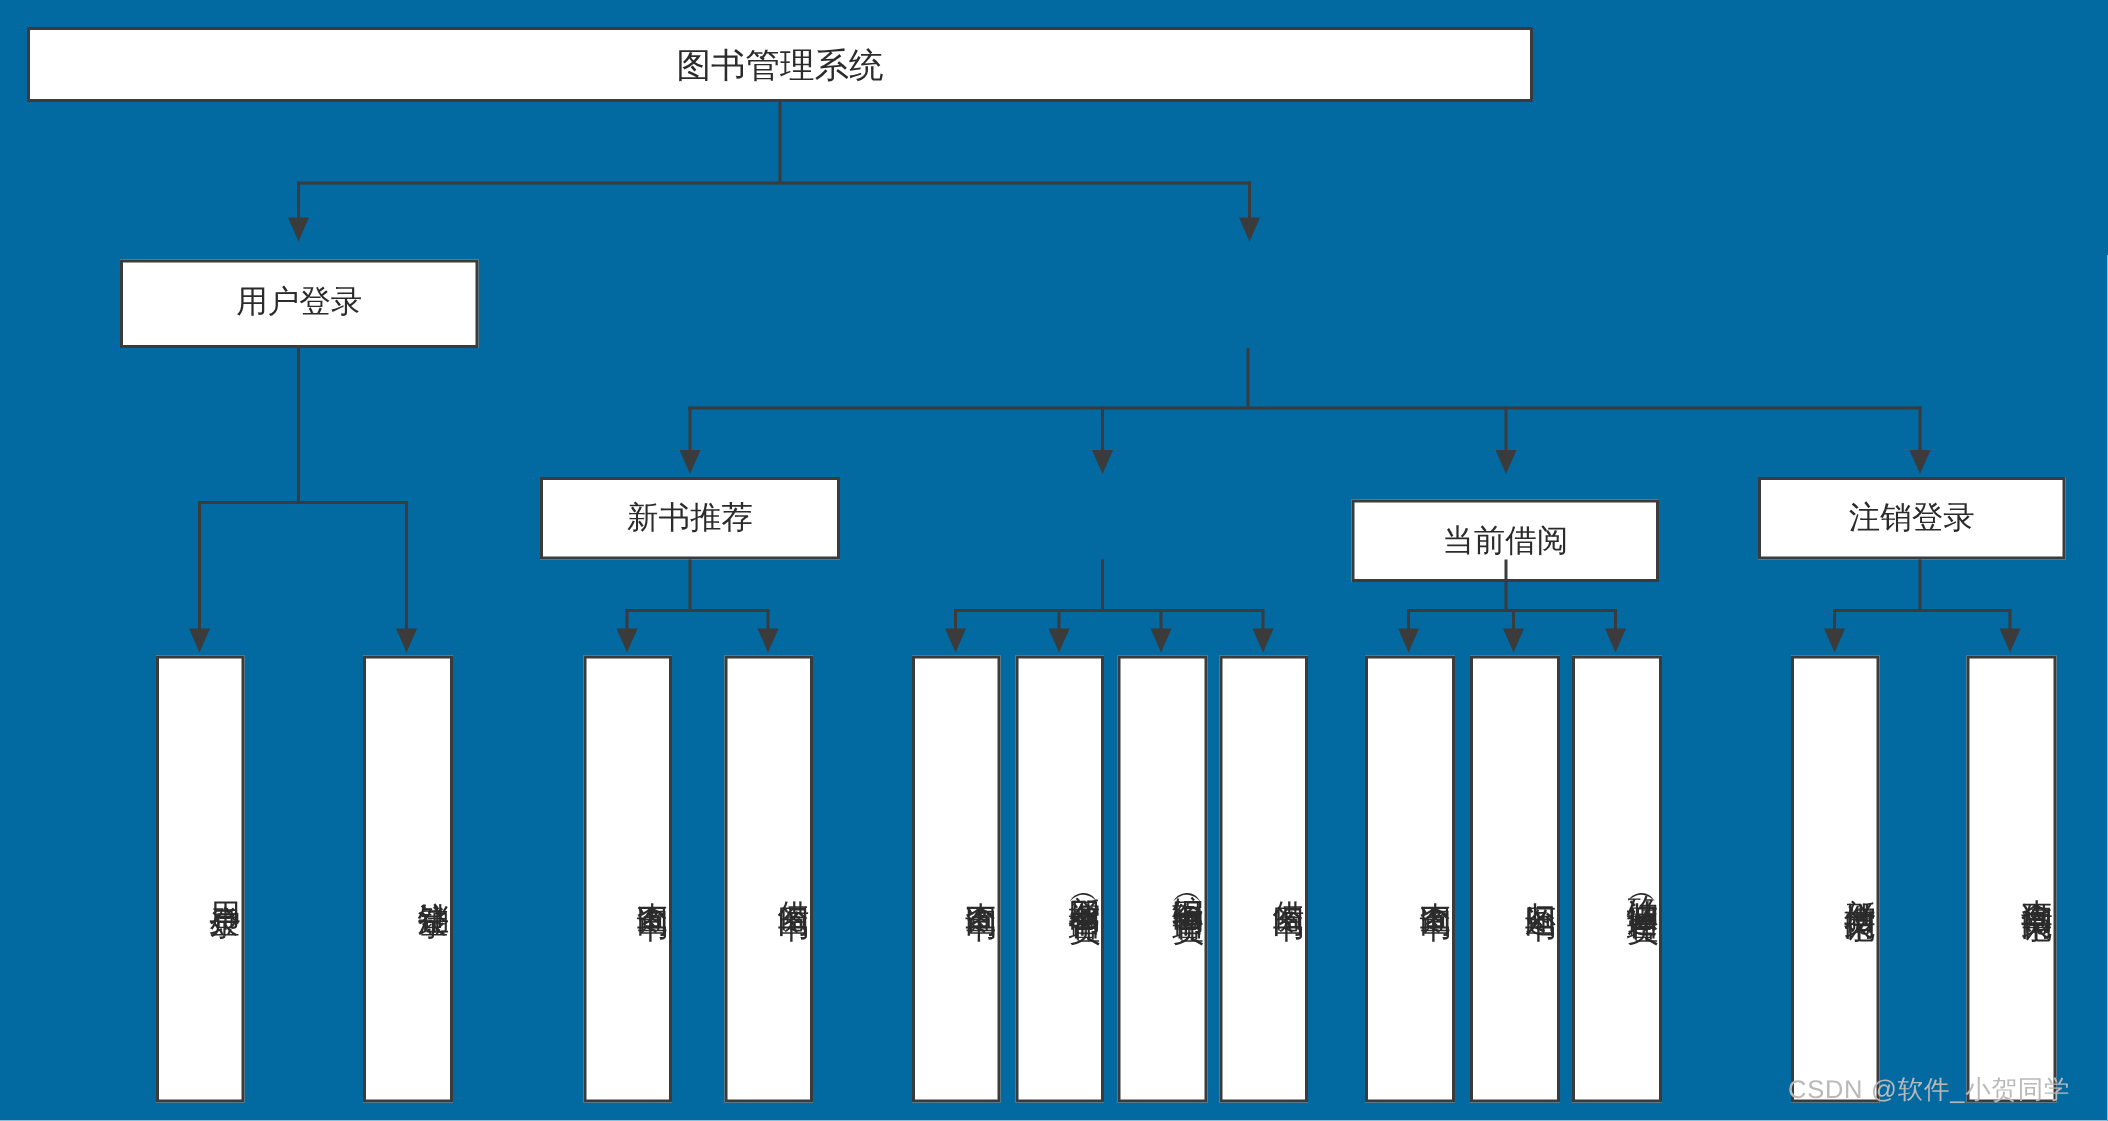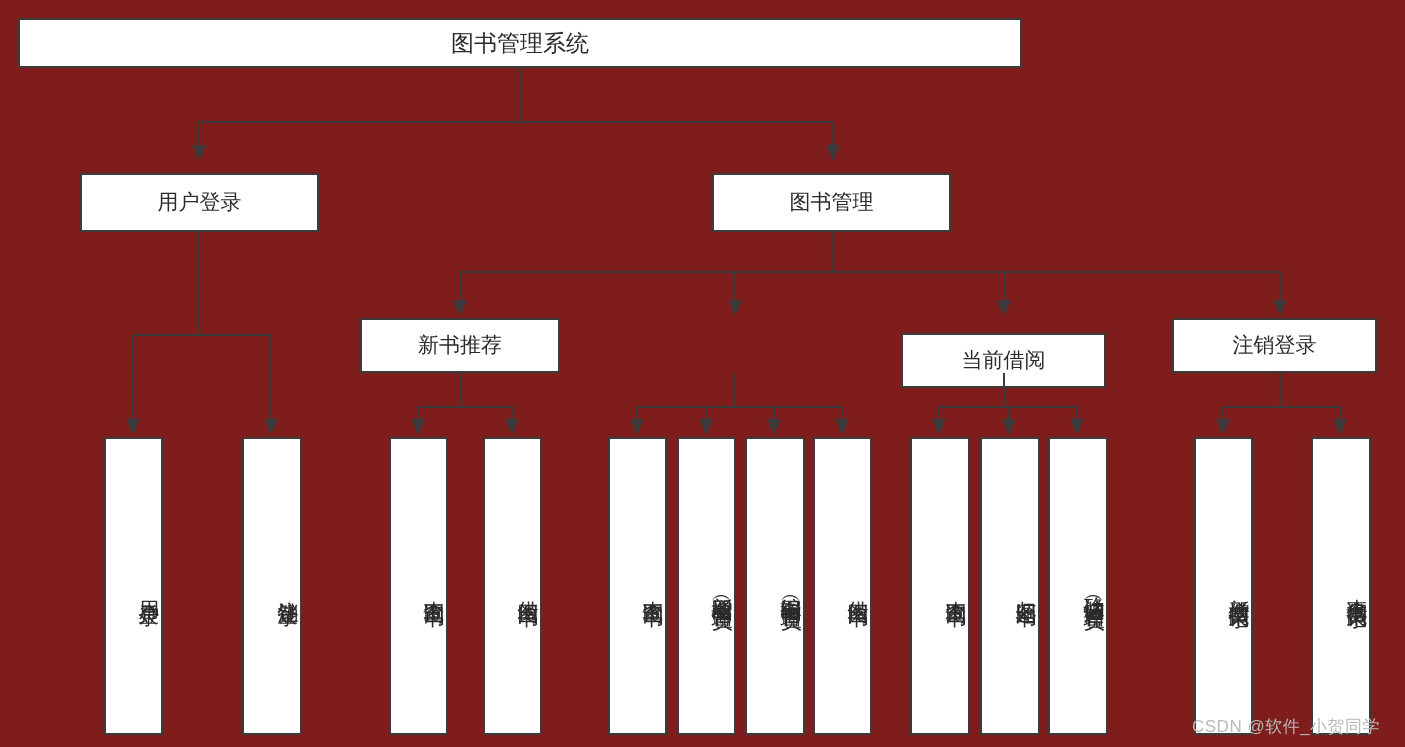--- a/index.html
+++ b/index.html
@@ -8,21 +8,21 @@
     padding: 0;
     background: #ffffff;
   }
   body {
     font-family: "Liberation Sans", "DejaVu Sans", sans-serif;
   }
   #canvas {
     position: relative;
     width: 1405px;
     height: 747px;
-    background: #7f1d1d;
+    background: #0369a1;
     overflow: hidden;
   }
   
   .node {
     position: absolute;
     box-sizing: border-box;
     border: 2px solid #3b3b3b;
     background: #ffffff;
     color: #2b2b2b;
     display: flex;
@@ -87,23 +87,20 @@
 
   <div class="ln v" style="left:198px; top:121px; width:2px; height:26px;"></div>
   <div class="arrow" style="left:192px; top:145px;"></div>
   <div class="ln v" style="left:832px; top:121px; width:2px; height:26px;"></div>
   <div class="arrow" style="left:826px; top:145px;"></div>
 
   <div class="node lvl2" style="left:80px; top:173px; width:239px; height:59px;">
     <span>用户登录</span>
   </div>
 
-  <div class="node lvl2" style="left:712px; top:173px; width:239px; height:59px;">
-    <span>图书管理</span>
-  </div>
 
   <div class="ln v" style="left:198px; top:232px; width:2px; height:104px;"></div>
   <div class="ln h" style="left:132px; top:334px; width:140px; height:2px;"></div>
   <div class="ln v" style="left:132px; top:334px; width:2px; height:86px;"></div>
   <div class="arrow" style="left:126px; top:419px;"></div>
   <div class="ln v" style="left:270px; top:334px; width:2px; height:86px;"></div>
   <div class="arrow" style="left:264px; top:419px;"></div>
 
   <div class="ln v" style="left:831px; top:232px; width:2px; height:40px;"></div>
   <div class="ln h" style="left:459px; top:271px; width:822px; height:2px;"></div>

